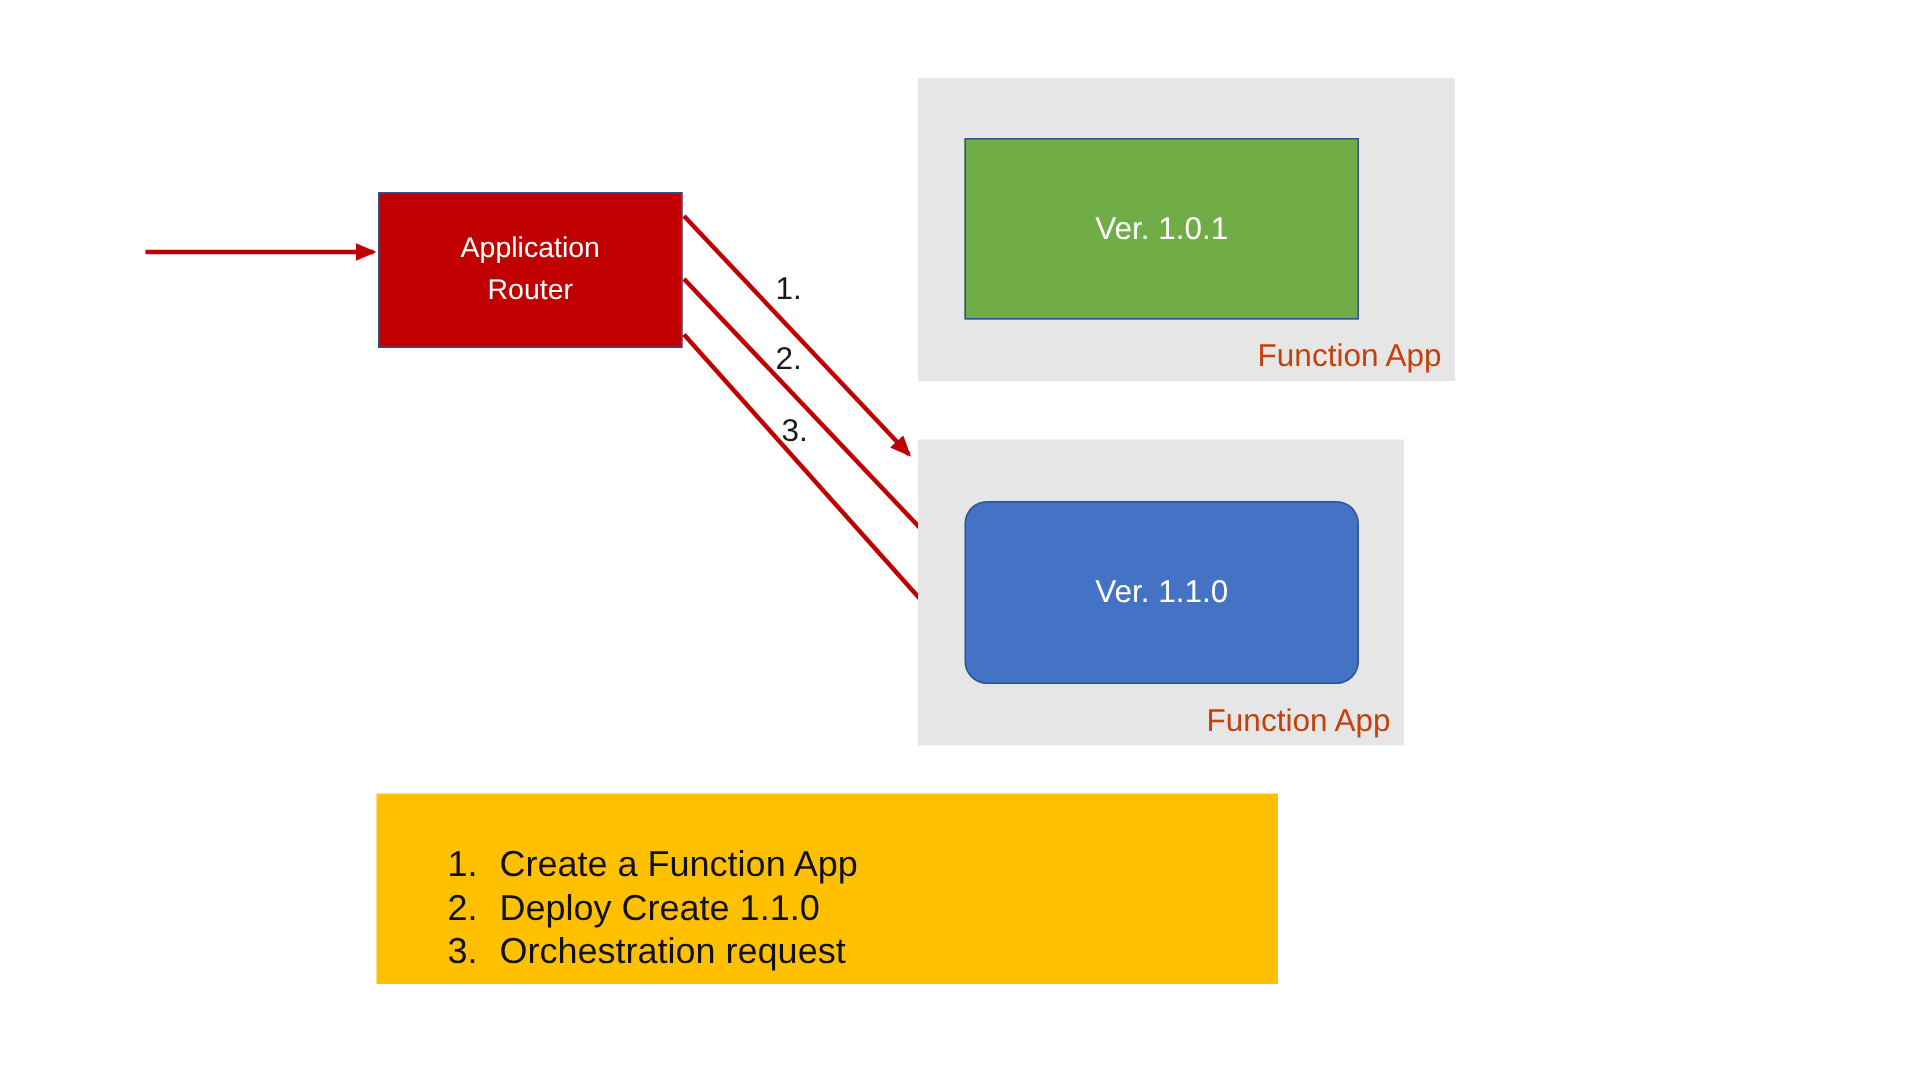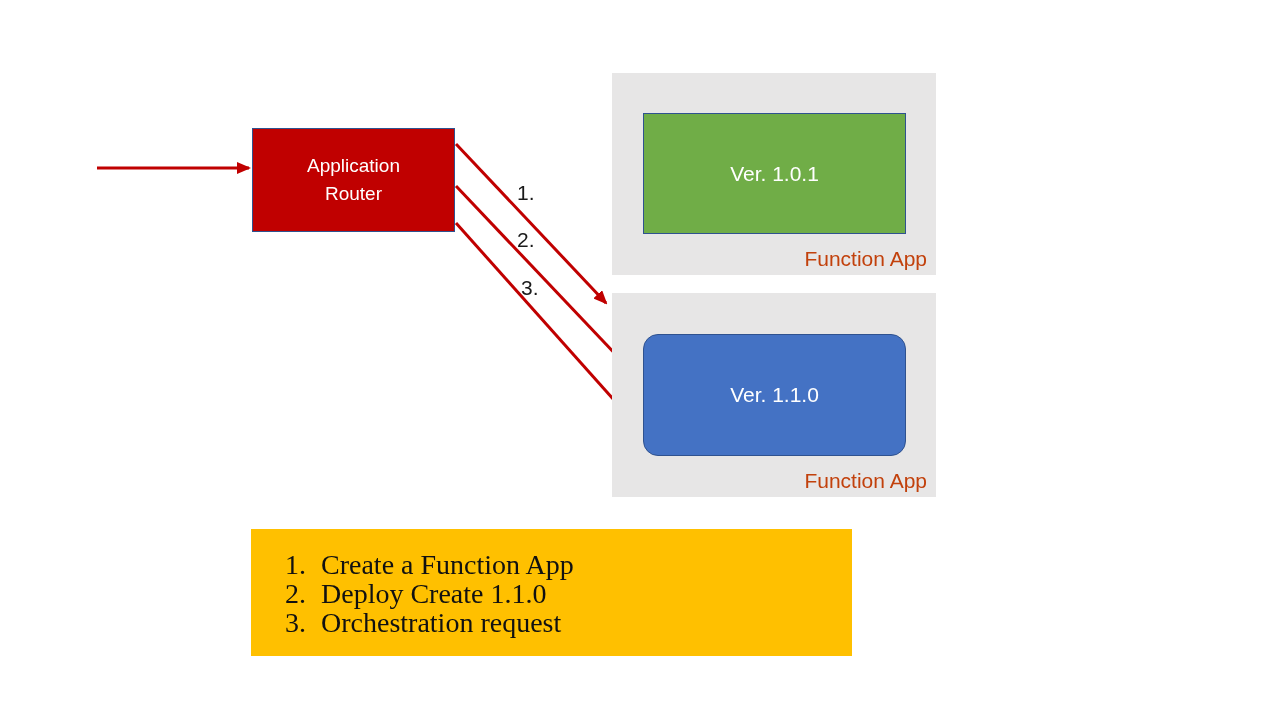--- a/index.html
+++ b/index.html
@@ -35,21 +35,21 @@
     color: #ffffff;
     font-size: 19px;
     line-height: 28px;
   }
   
   .fa-container {
     position: absolute;
     width: 324px;
     background: #E7E6E6;
   }
-  .fa-1 { left: 612px; top: 73px;  height: 202px; }
+  .fa-1 { left: 612px; top: 52px;  height: 202px; padding-left: 34px; }
   .fa-2 { left: 612px; top: 293px; height: 204px; }
   .version-box {
     position: absolute;
     left: 31px;
     width: 263px;
     box-sizing: border-box;
     border: 1.5px solid #2F528F;
     display: flex;
     align-items: center;
     justify-content: center;
@@ -76,26 +76,25 @@
   .num-3 { left: 521px; top: 276px; }
   
   .notes-box {
     position: absolute;
     left: 251px; top: 529px;
     width: 601px; height: 127px;
     background: #FFC000;
     box-sizing: border-box;
   }
   .notes-box ol {
-    margin: 0;
+    margin: 12px;
     padding: 21px 0 0 62px;
     color: #111111;
-    font-size: 28px;
+    font-size: 24px;
     line-height: 29px;
-    font-family: Liberation Serif, serif;
   }
   .notes-box li { padding-left: 8px; }
 </style>
 </head>
 <body>
 
 <div class="stage">
 
   <svg class="arrow-layer" viewBox="0 0 1280 720" xmlns="http://www.w3.org/2000/svg">
     <defs>

